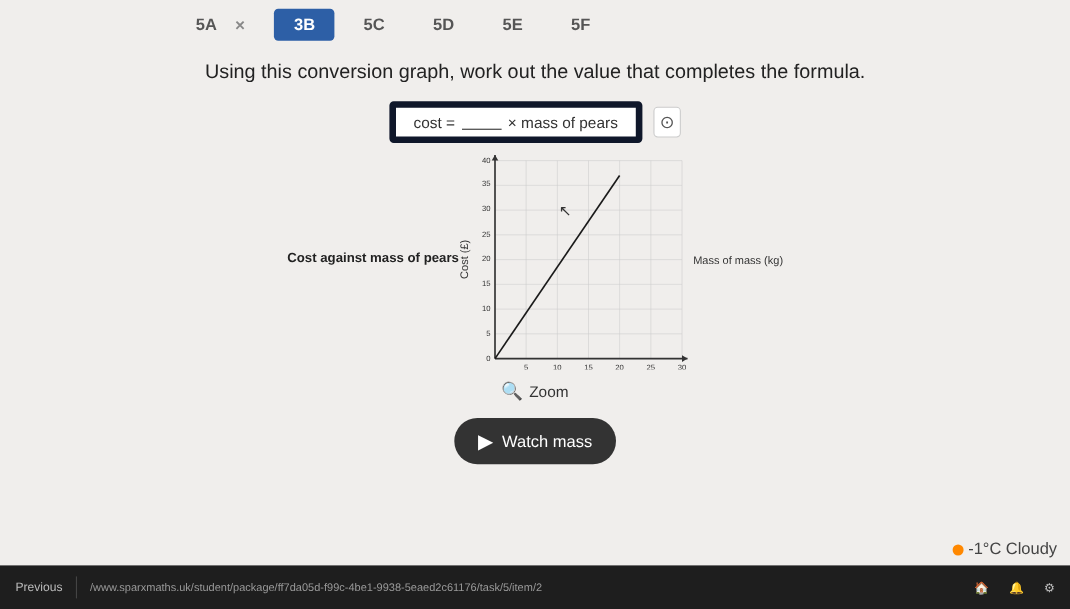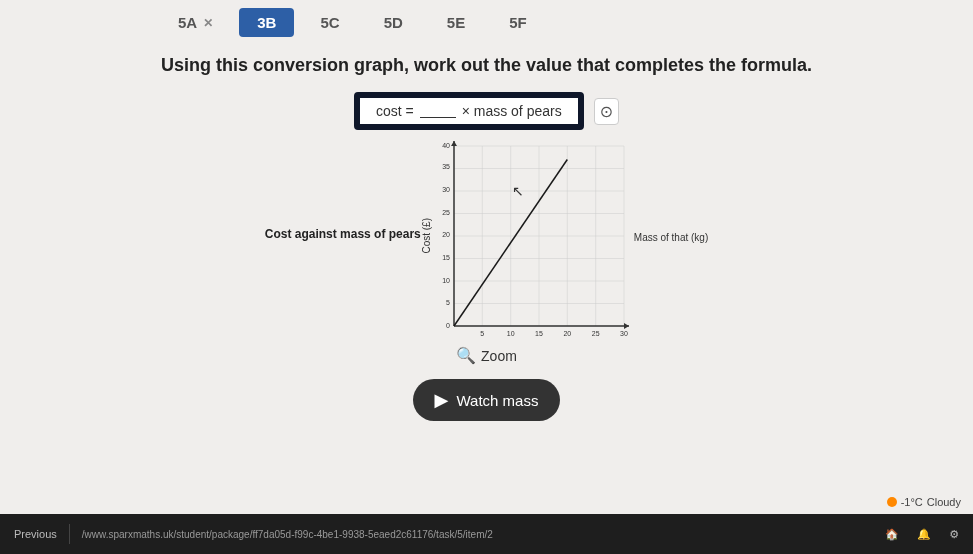--- a/index.html
+++ b/index.html
@@ -30,41 +30,41 @@
       background: transparent;
       border: none;
     }
     .tab.active {
       background: #2d5fa6;
       color: #fff;
     }
     .tab.with-x {
       display: flex;
       align-items: center;
-      gap: 6px;
+      gap: 16px;
       color: #555;
     }
     .tab-x {
       font-size: 12px;
       color: #888;
     }
 
     
     .main-content {
       display: flex;
       flex-direction: column;
       align-items: center;
       padding-top: 10px;
     }
 
     .question-text {
       font-size: 18px;
       color: #222;
       margin-bottom: 16px;
-      font-weight: 700;
+      font-weight: 400;
     }
 
     
     .formula-box {
       display: flex;
       align-items: center;
       gap: 10px;
       margin-bottom: 6px;
     }
     .formula-field {
@@ -157,21 +157,21 @@
     }
     .play-icon {
       font-size: 18px;
     }
 
     
     .weather-badge {
       position: absolute;
       bottom: 46px;
       right: 12px;
-      font-size: 11px;
+      font-size: 15px;
       color: #444;
       display: flex;
       align-items: center;
       gap: 4px;
     }
     .weather-dot {
       width: 10px;
       height: 10px;
       background: #ff8800;
       border-radius: 50%;
@@ -285,21 +285,21 @@
         <text x="105" y="200" font-size="7" text-anchor="middle" fill="#333">15</text>
         <text x="133.3" y="200" font-size="7" text-anchor="middle" fill="#333">20</text>
         <text x="161.7" y="200" font-size="7" text-anchor="middle" fill="#333">25</text>
         <text x="190" y="200" font-size="7" text-anchor="middle" fill="#333">30</text>
 
         <line x1="20" y1="190" x2="133.3" y2="23.5" stroke="#1a1a1a" stroke-width="1.5"></line>
 
         <text x="78" y="60" font-size="14" fill="#333">↖</text>
       </svg>
     </div>
-    <div style="font-size:10px;color:#333;text-align:center;margin-top:2px;">Mass of that (kg)</div>
+    <div style="font-size:10px;color:#333;text-align:center;margin-top:2px;">Mass of mass (kg)</div>
   </div>
 
   <button class="zoom-btn">
     <span class="zoom-icon">🔍</span>
     <span>Zoom</span>
   </button>
 
   <button class="watch-video-btn">
     <span class="play-icon">▶</span>
     <span>Watch mass</span>

